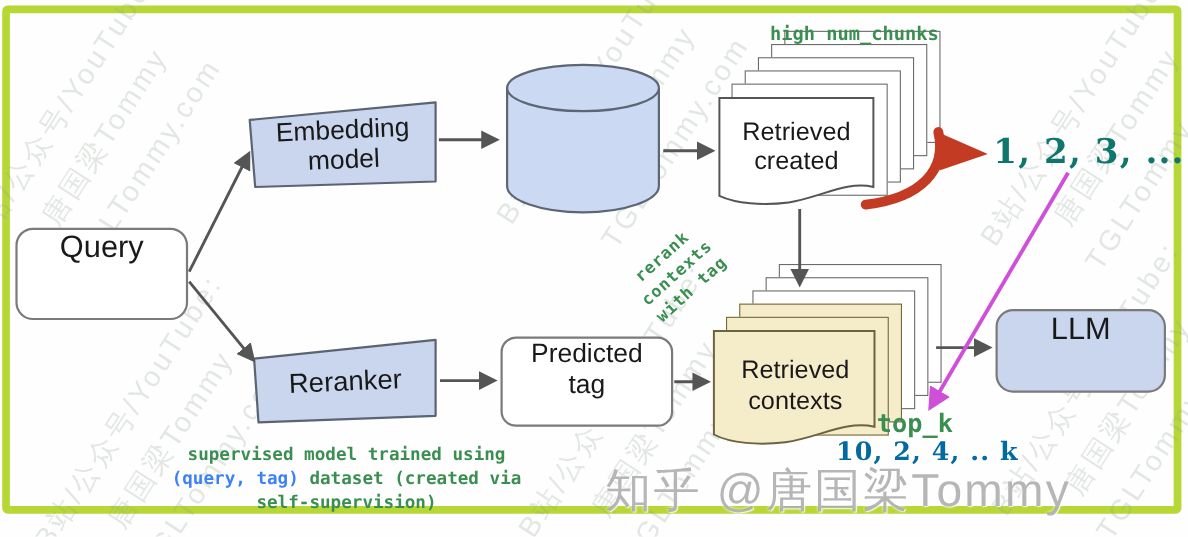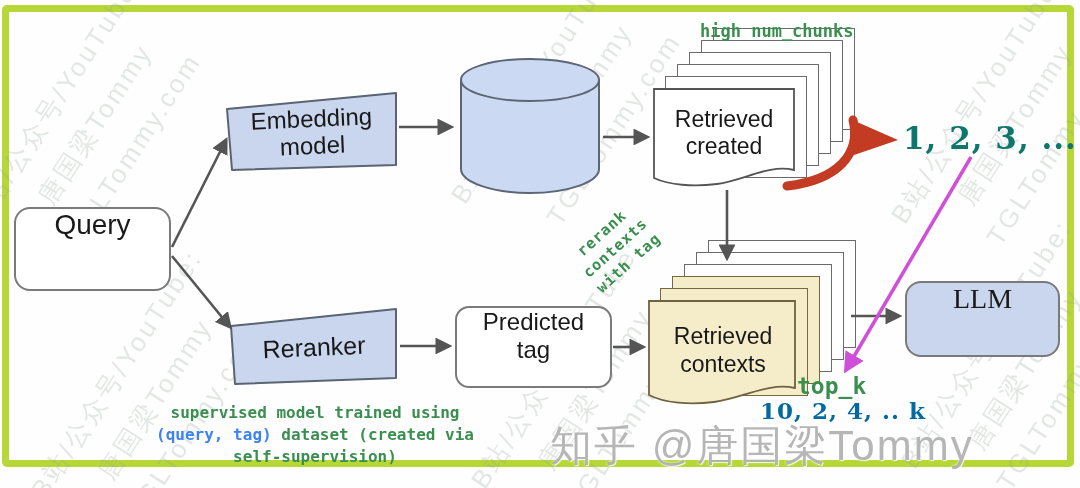--- a/index.html
+++ b/index.html
@@ -166,21 +166,21 @@
     <div class="sheet" style="left:48px;top:12px;width:148px;height:108px;"></div>
     <div class="sheet" style="left:36px;top:24px;width:148px;height:108px;"></div>
     <div class="sheet tan" style="left:24px;top:36px;width:148px;height:108px;"></div>
     <div class="sheet tan" style="left:12px;top:48px;width:148px;height:108px;"></div>
     <svg class="front-sheet" style="left:0;top:60px;" width="148" height="116">
       <path d="M1,1 L147,1 L147,88 C120,82 96,98 66,102 C42,105 16,103 1,95 Z" fill="#f5ecca" stroke="#6e6340" stroke-width="1.8"></path>
     </svg>
     <div class="node-label" style="left:8px;top:82px;width:134px;font-size:23px;line-height:28px;">Retrieved contexts</div>
   </div>
 
-  <div class="rounded blue" style="left:905px;top:281px;width:155px;height:76px;font-family:Liberation Serif, serif;">
+  <div class="rounded blue" style="left:905px;top:281px;width:155px;height:76px;">
     <div class="node-label" style="font-size:28px;">LLM</div>
   </div>
 
   <div class="mono-green" style="left:797px;top:373px;font-size:23px;">top_k</div>
   <div class="seq-magenta" style="left:760px;top:397px;">10, 2, 4, .. k</div>
 
   <div class="footnote">
     <div>supervised model trained using</div>
     <div><span class="pink">(query, tag)</span><span> dataset (created via</span></div>
     <div>self-supervision)</div>

